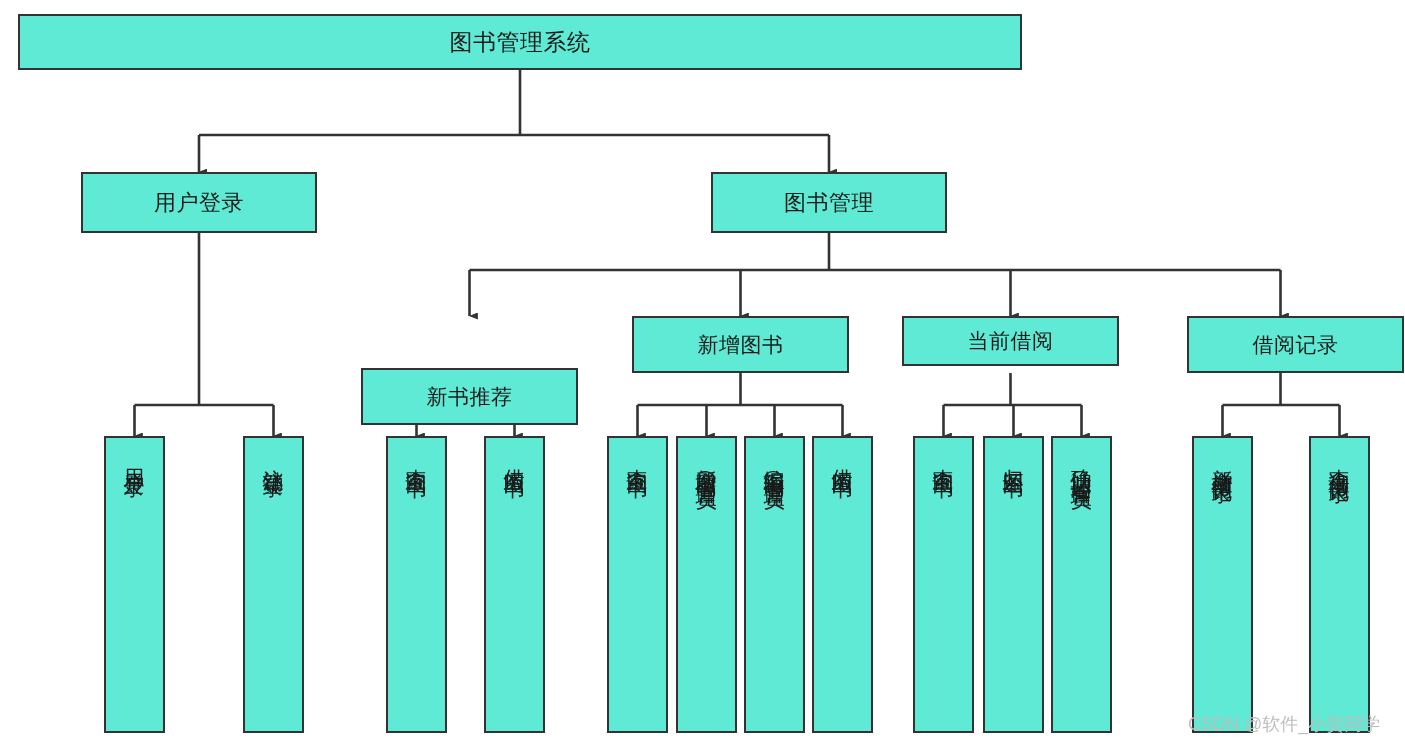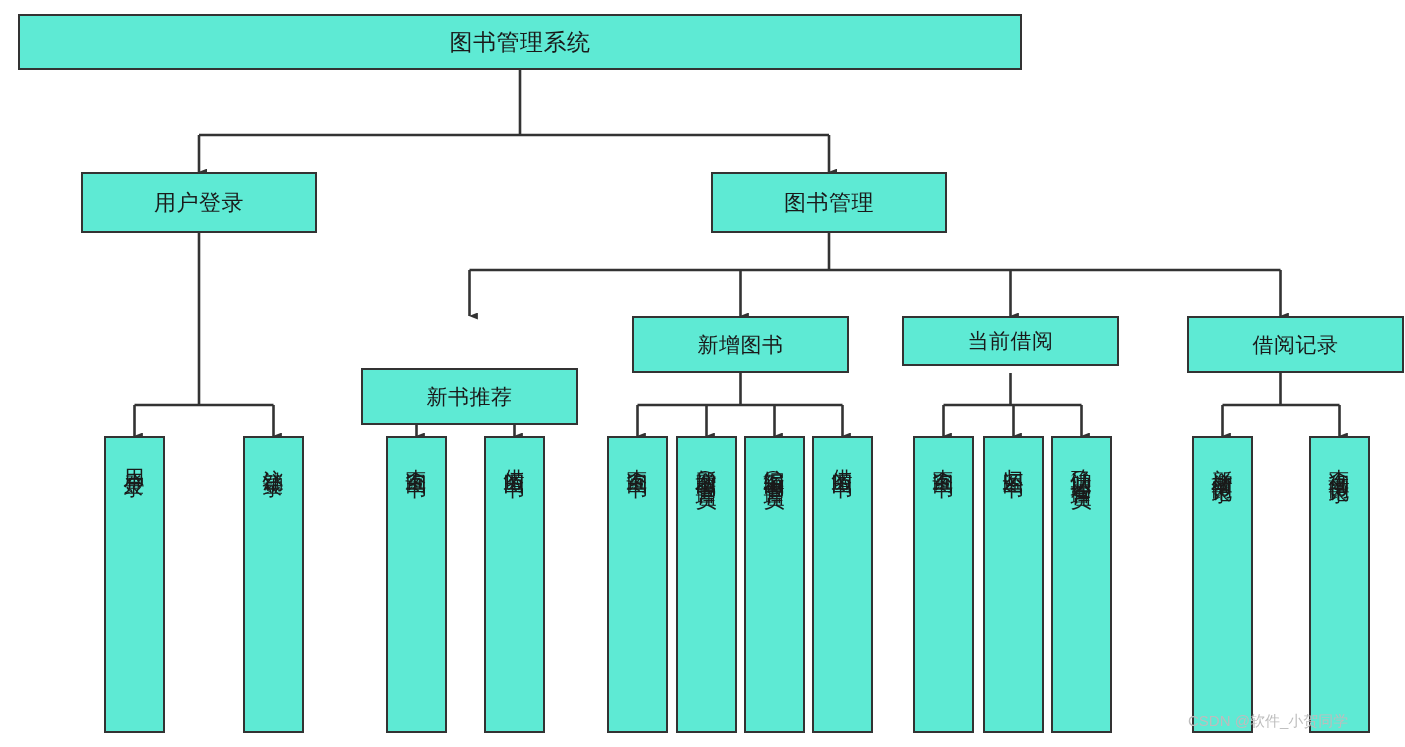--- a/index.html
+++ b/index.html
@@ -58,21 +58,21 @@
     font-size: 21px;
     writing-mode: vertical-rl;
     text-orientation: upright;
     letter-spacing: 3px;
     line-height: 1;
   }
   #watermark {
     position: absolute;
     left: 1188px;
     top: 712px;
-    font-size: 15px;
+    font-size: 18px;
     color: #bdbdbd;
     white-space: nowrap;
     z-index: 5;
     font-family: "Liberation Sans", "DejaVu Sans", sans-serif;
   }
 </style>
 </head>
 <body>
 
 <div id="diagram-root">

